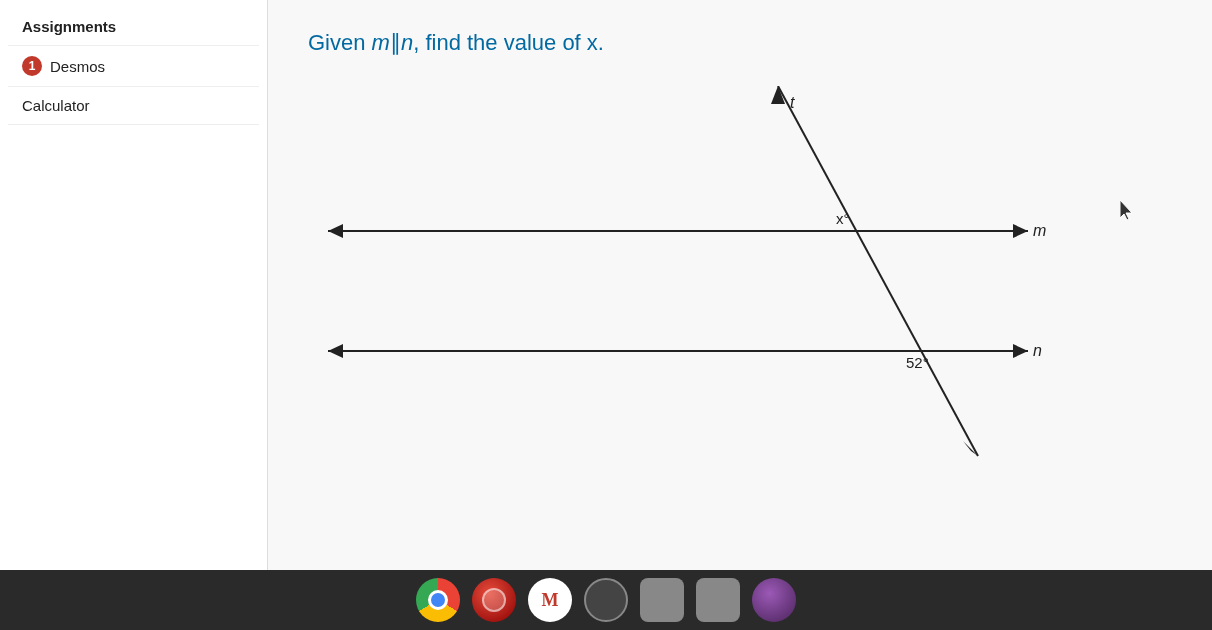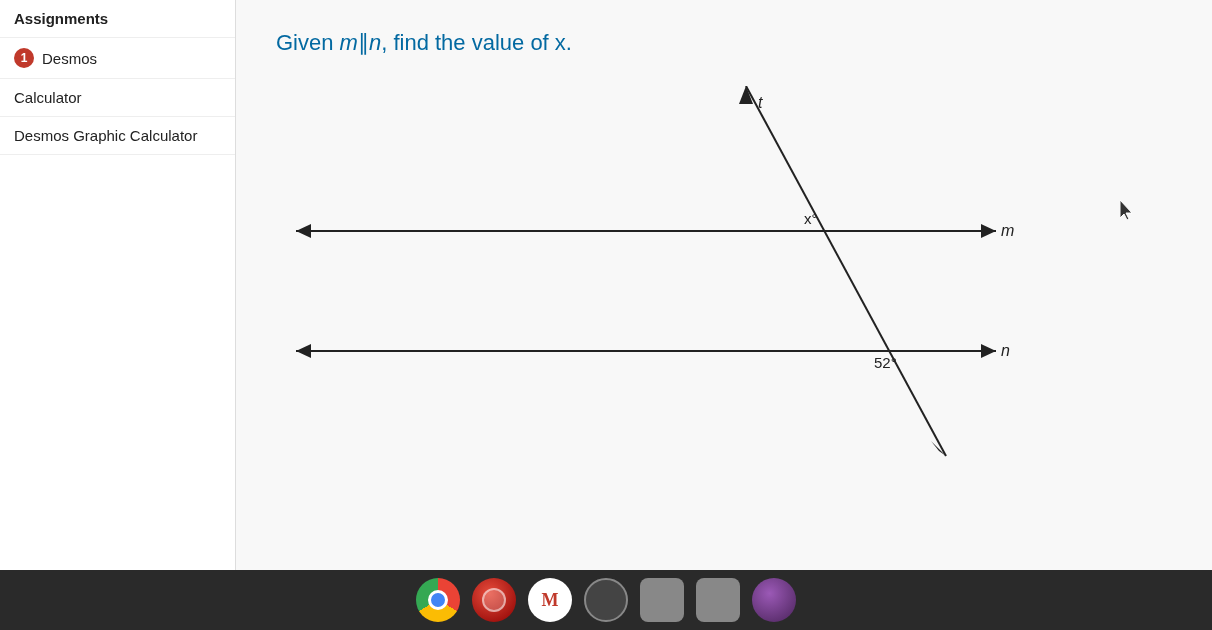--- a/index.html
+++ b/index.html
@@ -15,24 +15,24 @@
     }
 
     .main-area {
       display: flex;
       flex: 1;
       height: 570px;
     }
 
     
     .sidebar {
-      width: 236px;
+      width: 268px;
       background: #fff;
       border-right: 1px solid #ddd;
-      padding: 0;
+      padding: 8px;
       flex-shrink: 0;
       height: 100%;
       overflow-y: auto;
     }
 
     .sidebar-item {
       padding: 10px 14px;
       font-size: 15px;
       color: #222;
       cursor: pointer;
@@ -127,23 +127,20 @@
   <div class="sidebar-item active">
         <span>Assignments</span>
       </div>
       <div class="sidebar-item">
         <div class="badge">1</div>
         <span>Desmos</span>
       </div>
       <div class="sidebar-item">
         <span>Calculator</span>
       </div>
-      <div class="sidebar-item">
-        <span>Desmos Graphic Calculator</span>
-      </div>
     </div>
 
   <div class="content">
     <div class="problem-title">
       Given <em>m</em>∥<em>n</em>, find the value of x.
     </div>
 
     <div class="diagram">
       <svg width="800" height="380" viewBox="0 0 800 380">
 

